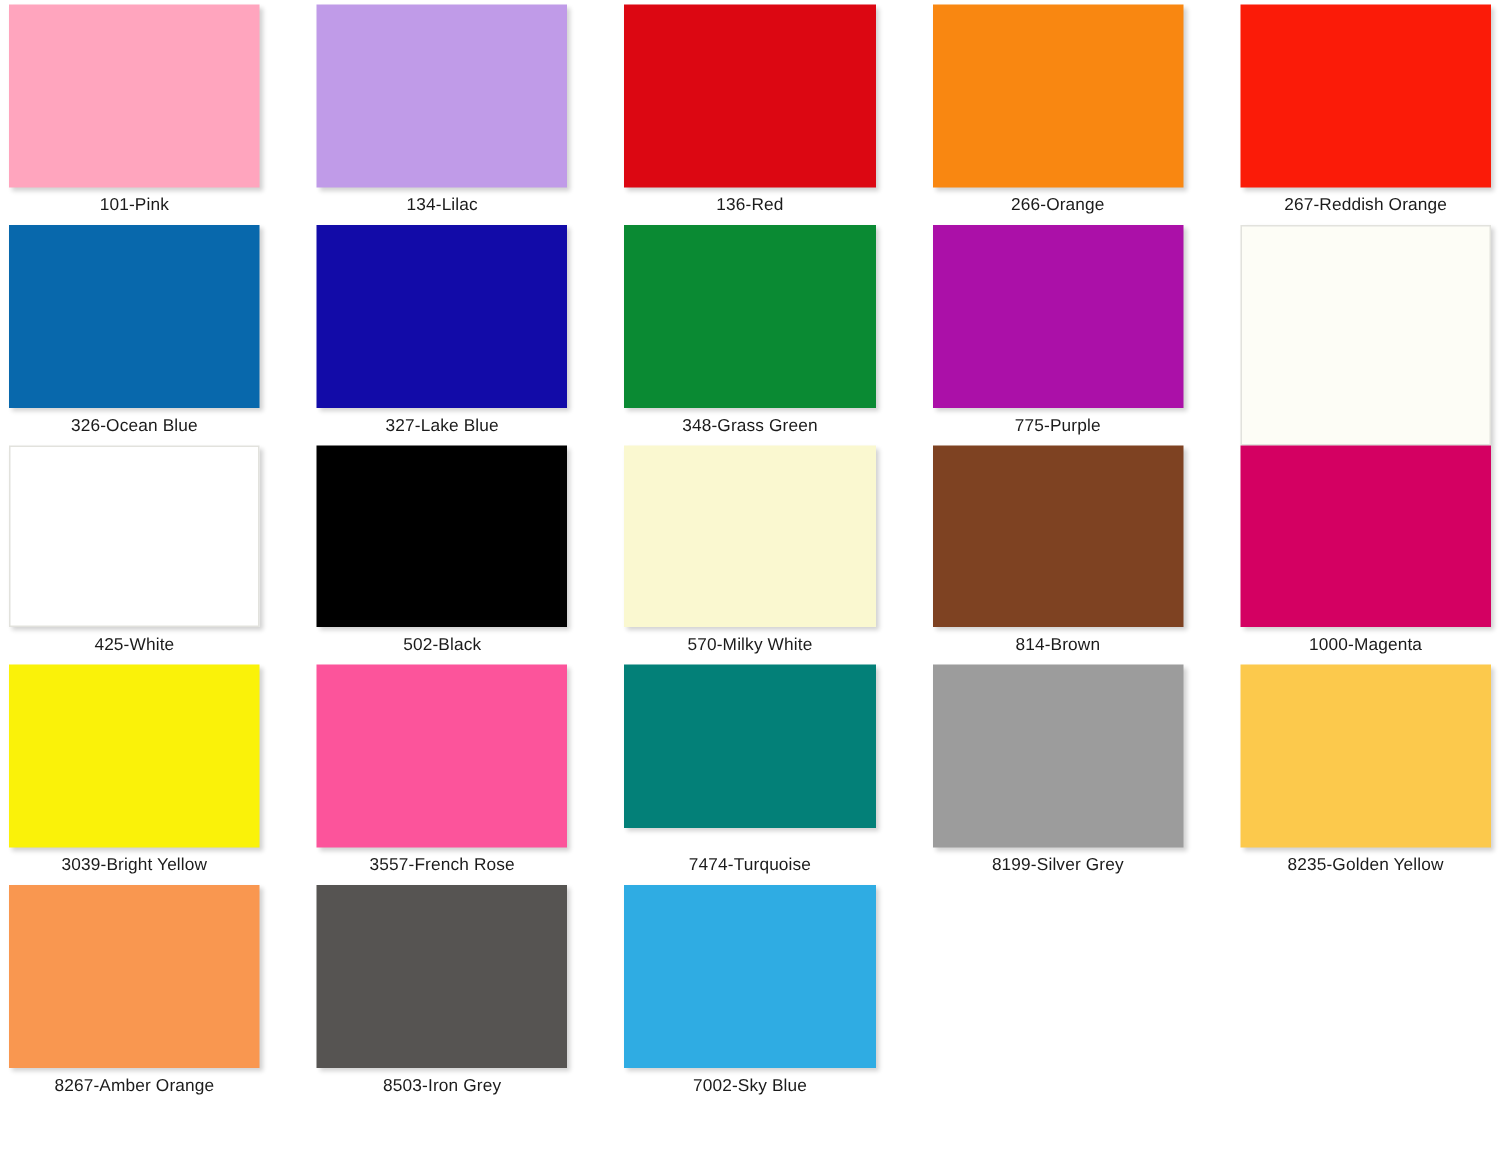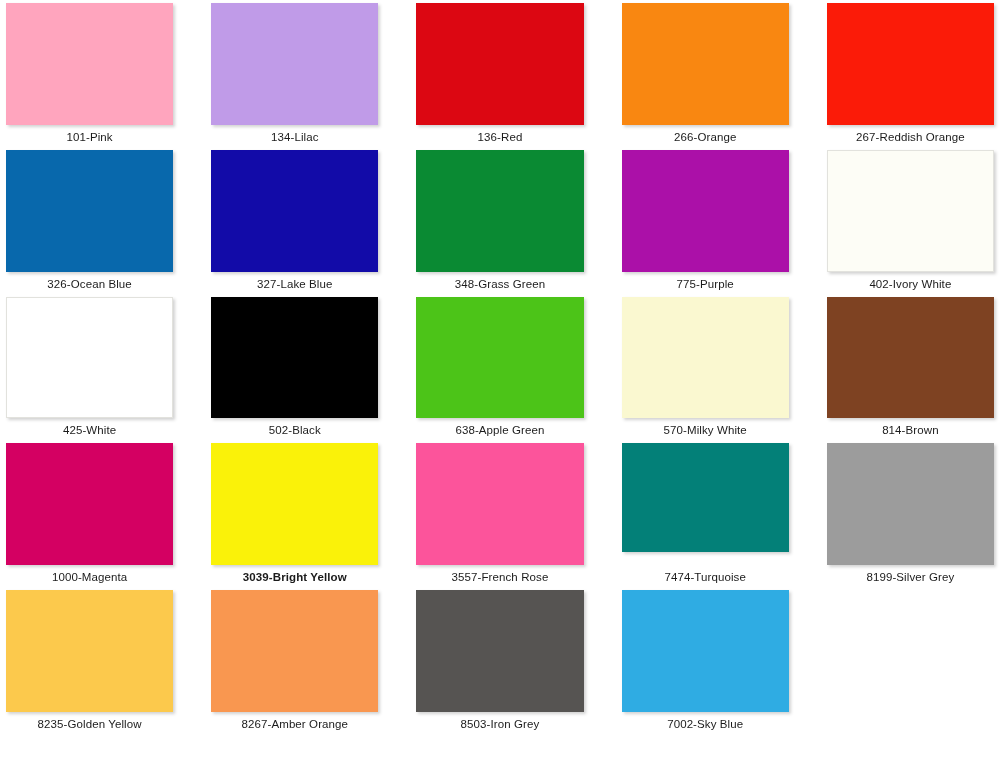--- a/index.html
+++ b/index.html
@@ -96,49 +96,44 @@
     <div class="swatch-cell">
       <div class="swatch-chip" style="background: rgb(10, 138, 51);"></div>
       <div class="swatch-label" style="color: rgb(27, 27, 27);">348-Grass Green</div>
     </div>
     <div class="swatch-cell">
       <div class="swatch-chip" style="background: rgb(171, 16, 168);"></div>
       <div class="swatch-label" style="color: rgb(27, 27, 27);">775-Purple</div>
     </div>
     <div class="swatch-cell">
       <div class="swatch-chip pale" style="background: rgb(253, 253, 246);"></div>
-      <div class="swatch-label" style="color: rgb(27, 27, 27);">402-Ivory White</div>
     </div>
     <div class="swatch-cell">
       <div class="swatch-chip pale" style="background: rgb(255, 255, 255);"></div>
       <div class="swatch-label" style="color: rgb(27, 27, 27);">425-White</div>
     </div>
     <div class="swatch-cell">
       <div class="swatch-chip" style="background: rgb(0, 0, 0);"></div>
       <div class="swatch-label" style="color: rgb(27, 27, 27);">502-Black</div>
-    </div>
-    <div class="swatch-cell">
-      <div class="swatch-chip" style="background: rgb(76, 196, 24);"></div>
-      <div class="swatch-label" style="color: rgb(27, 27, 27);">638-Apple Green</div>
     </div>
     <div class="swatch-cell">
       <div class="swatch-chip" style="background: rgb(250, 248, 208);"></div>
       <div class="swatch-label" style="color: rgb(27, 27, 27);">570-Milky White</div>
     </div>
     <div class="swatch-cell">
       <div class="swatch-chip" style="background: rgb(126, 66, 34);"></div>
       <div class="swatch-label" style="color: rgb(27, 27, 27);">814-Brown</div>
     </div>
     <div class="swatch-cell">
       <div class="swatch-chip" style="background: rgb(212, 0, 98);"></div>
       <div class="swatch-label" style="color: rgb(27, 27, 27);">1000-Magenta</div>
     </div>
     <div class="swatch-cell">
       <div class="swatch-chip" style="background: rgb(250, 242, 9);"></div>
-      <div class="swatch-label" style="color: rgb(27, 27, 27); font-weight: bold;">3039-Bright Yellow</div>
+      <div class="swatch-label" style="color: rgb(27, 27, 27);">3039-Bright Yellow</div>
     </div>
     <div class="swatch-cell">
       <div class="swatch-chip" style="background: rgb(252, 84, 155);"></div>
       <div class="swatch-label" style="color: rgb(27, 27, 27);">3557-French Rose</div>
     </div>
     <div class="swatch-cell">
       <div class="swatch-chip" style="background: rgb(3, 128, 120);"></div>
       <div class="swatch-label" style="color: rgb(27, 27, 27); margin-top: 13px;">7474-Turquoise</div>
     </div>
     <div class="swatch-cell">

